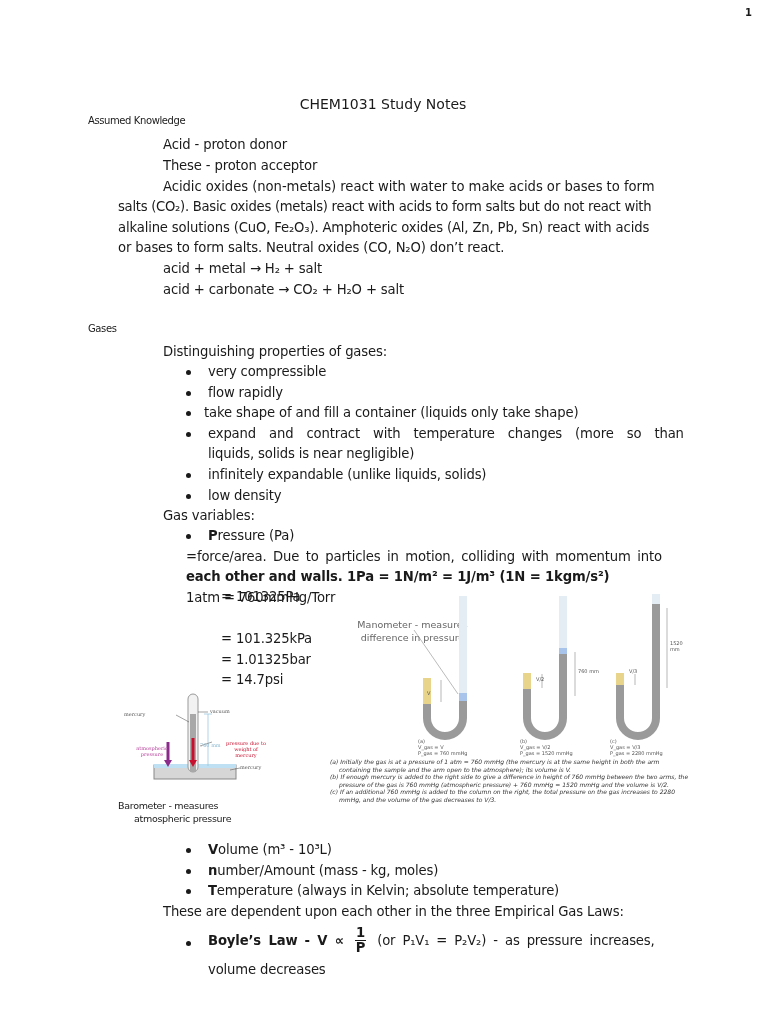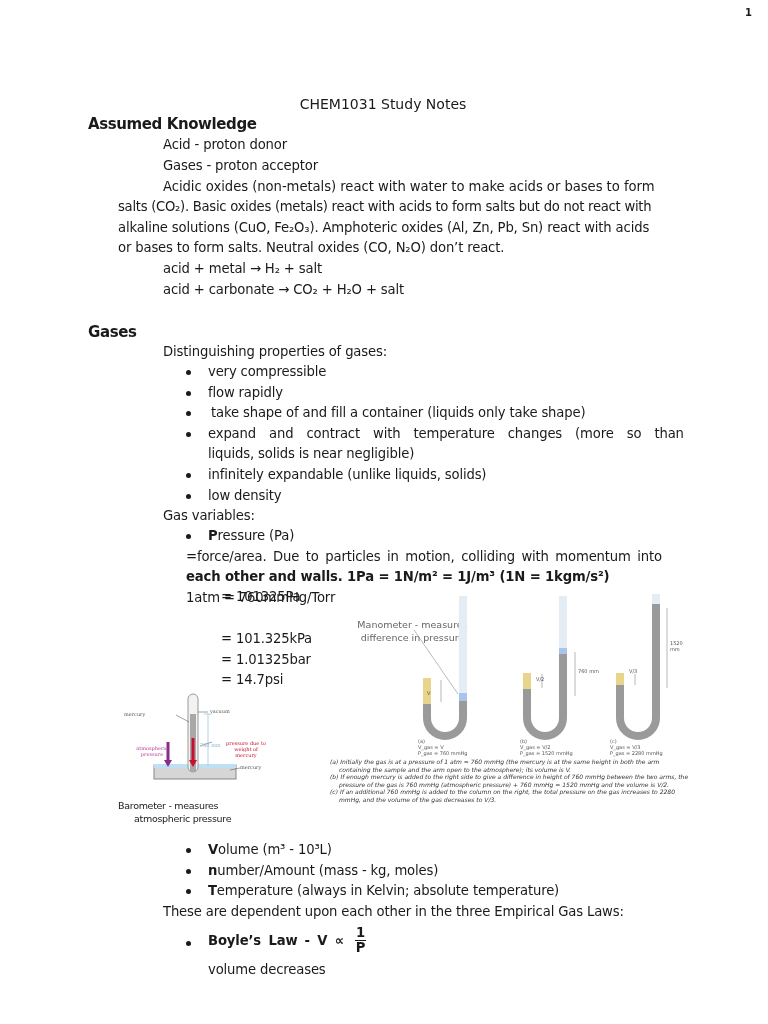--- a/index.html
+++ b/index.html
@@ -1,20 +1,20 @@
 <!DOCTYPE html>
 <html><head>
 <meta charset="utf-8">
 <style>
   html, body { margin:0; padding:0; background:#ffffff; }
   body { width:768px; height:1024px; position:relative; overflow:hidden;
          font-family:"DejaVu Sans", "Liberation Sans", sans-serif; color:#1a1a1a; }
   .page-number { position:absolute; top:7px; left:745px; font-size:10px; font-weight:bold; }
   .title { position:absolute; top:96px; left:0; width:766px; text-align:center; font-size:14px; }
-  .h { position:absolute; font-size:15px; font-weight:bold; letter-spacing:-0.4px; }
+  .h { position:absolute; font-size:10px; font-weight:normal; letter-spacing:-0.4px; }
   .line { position:absolute; font-size:13.2px; white-space:nowrap; letter-spacing:-0.15px; }
   .bullet { position:absolute; width:5px; height:5px; background:#1a1a1a; border-radius:50%; }
   b.k { font-weight:bold; }
   .fig { position:absolute; }
   .cap { position:absolute; font-size:6px; font-style:italic; color:#333; line-height:7.6px; white-space:nowrap; }
   .lbl { position:absolute; font-size:9.5px; color:#666; text-align:center; line-height:13px; }
   .tiny { font-size:5px; color:#555; position:absolute; white-space:nowrap; }
   .frac { display:inline-block; vertical-align:middle; text-align:center; font-weight:bold; line-height:14px; margin:0 4px; }
   .frac span { display:block; }
   .frac .num { border-bottom:1px solid #1a1a1a; padding:0 1px; }
@@ -22,37 +22,37 @@
 </head>
 <body>
 
 <div>
 
   <div class="page-number">1</div>
   <div class="title">CHEM1031 Study Notes</div>
 
   <div class="h" style="top:115px;left:88px;">Assumed Knowledge</div>
   <div class="line" style="top:137px;left:163px;">Acid - proton donor</div>
-  <div class="line" style="top:158px;left:163px;">Gases - proton acceptor</div>
+  <div class="line" style="top:158px;left:163px;">These - proton acceptor</div>
   <div class="line" style="top:179px;left:163px;letter-spacing:-0.05px;">Acidic oxides (non-metals) react with water to make acids or bases to form</div>
   <div class="line" style="top:199px;left:118px;letter-spacing:-0.28px;">salts (CO₂). Basic oxides (metals) react with acids to form salts but do not react with</div>
   <div class="line" style="top:220px;left:118px;letter-spacing:-0.15px;">alkaline solutions (CuO, Fe₂O₃). Amphoteric oxides (Al, Zn, Pb, Sn) react with acids</div>
   <div class="line" style="top:240px;left:118px;">or bases to form salts. Neutral oxides (CO, N₂O) don’t react.</div>
   <div class="line" style="top:261px;left:163px;">acid + metal → H₂ + salt</div>
   <div class="line" style="top:282px;left:163px;">acid + carbonate → CO₂ + H₂O + salt</div>
 
   <div class="h" style="top:323px;left:88px;">Gases</div>
   <div class="line" style="top:344px;left:163px;">Distinguishing properties of gases:</div>
 
   <div class="bullet" style="top:370px;left:186px;"></div>
   <div class="line" style="top:364px;left:208px;">very compressible</div>
   <div class="bullet" style="top:391px;left:186px;"></div>
   <div class="line" style="top:385px;left:208px;">flow rapidly</div>
   <div class="bullet" style="top:411px;left:186px;"></div>
-  <div class="line" style="top:405px;left:211px;">take shape of and fill a container (liquids only take shape)</div>
+  <div class="line" style="top:405px;left:204px;">take shape of and fill a container (liquids only take shape)</div>
   <div class="bullet" style="top:432px;left:186px;"></div>
   <div class="line" style="top:426px;left:208px;word-spacing:9px;">expand and contract with temperature changes (more so than</div>
   <div class="line" style="top:446px;left:208px;">liquids, solids is near negligible)</div>
   <div class="bullet" style="top:473px;left:186px;"></div>
   <div class="line" style="top:467px;left:208px;">infinitely expandable (unlike liquids, solids)</div>
   <div class="bullet" style="top:494px;left:186px;"></div>
   <div class="line" style="top:488px;left:208px;">low density</div>
 
   <div class="line" style="top:508px;left:163px;">Gas variables:</div>
 
@@ -175,16 +175,17 @@
   <div class="line" style="top:904px;left:163px;">These are dependent upon each other in the three Empirical Gas Laws:</div>
 
   <div class="bullet" style="top:941px;left:186px;"></div>
   <div class="line" style="top:926px;left:208px;word-spacing:3px;">
     <b class="k">Boyle’s Law</b>
     <b class="k">- V ∝</b>
     <span class="frac">
       <span class="num">1</span>
       <span>P</span>
     </span>
+    <span>(or P₁V₁ = P₂V₂) - as pressure increases,</span>
   </div>
   <div class="line" style="top:962px;left:208px;">volume decreases</div>
 
 </div>
 
 </body></html>

